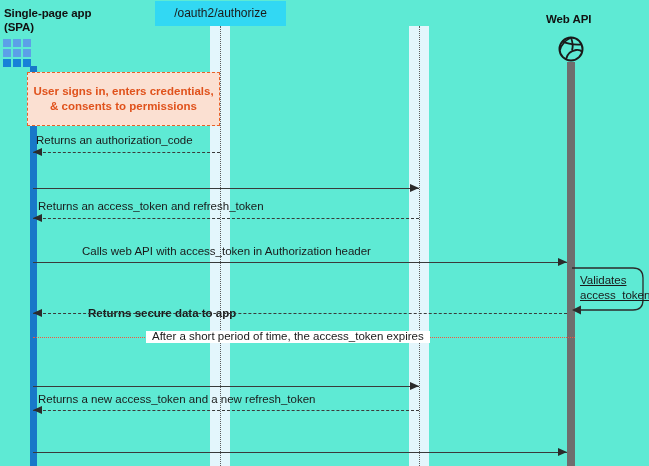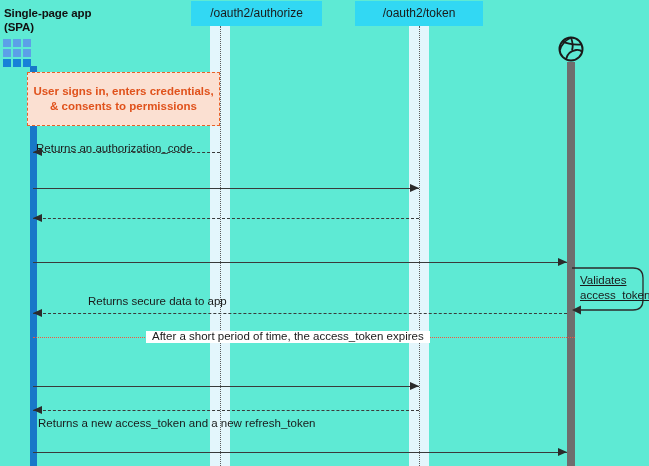--- a/index.html
+++ b/index.html
@@ -172,77 +172,79 @@
     <div class="spa-cell"></div>
     <div class="spa-cell"></div>
     <div class="spa-cell"></div>
     <div class="spa-cell"></div>
     <div class="spa-cell"></div>
     <div class="spa-cell dark"></div>
     <div class="spa-cell dark"></div>
     <div class="spa-cell dark"></div>
   </div>
 
-  <div class="hdr-box" style="left:155px; top:1px; width:131px; height:25px;margin-left:36px;">
+  <div class="hdr-box" style="left:155px; top:1px; width:131px; height:25px;">
     <span>/oauth2/authorize</span>
   </div>
 
-  <div class="hdr-box" style="left:355px; top:1px; width:128px; height:25px;">
-    <span>/oauth2/token</span>
-  </div>
-
+
+  <div class="participant-title" style="left:546px; top:12px; width:100px;">
+    <span>Web API</span>
+  </div>
 
   <div class="globe-icon" style="left:557px; top:35px;">
     <svg width="28" height="28" viewBox="0 0 28 28" aria-hidden="true">
       <circle cx="14" cy="14" r="11.5" fill="none" stroke="#1a1a1a" stroke-width="2"></circle>
       <path d="M14 2.5 C7 6 4 11 3 15" fill="none" stroke="#1a1a1a" stroke-width="1.8"></path>
       <path d="M5 6 C10 9 16 10 25 9.5" fill="none" stroke="#1a1a1a" stroke-width="1.8"></path>
       <path d="M9 24.5 C10 19 13 16 19 15 C22 14.5 24 15.5 25.3 17" fill="none" stroke="#1a1a1a" stroke-width="1.8"></path>
       <path d="M14 2.5 C16 8 16.5 11 15 15" fill="none" stroke="#1a1a1a" stroke-width="1.8"></path>
     </svg>
   </div>
 
   <div class="note-box" style="left:27px; top:72px; width:193px; height:54px;">
     <span>User signs in, enters credentials, &amp; consents to permissions</span>
   </div>
 
-  <div class="msg-label" style="left:36px; top:143px;">Returns an authorization_code</div>
+  <div class="msg-label" style="left:36px; top:135px;">Returns an authorization_code</div>
   <div class="msg-line dashed" style="left:33px; top:152px; width:187px;"></div>
   <div class="arrow-head left" style="left:33px; top:148px;"></div>
 
   <div class="msg-line solid" style="left:33px; top:188px; width:386px;"></div>
   <div class="arrow-head right" style="left:410px; top:184px;"></div>
 
+  <div class="msg-label" style="left:38px; top:201px;">Returns an access_token and refresh_token</div>
   <div class="msg-line dashed" style="left:33px; top:218px; width:386px;"></div>
   <div class="arrow-head left" style="left:33px; top:214px;"></div>
 
+  <div class="msg-label" style="left:82px; top:246px;">Calls web API with access_token in Authorization header</div>
   <div class="msg-line solid" style="left:33px; top:262px; width:534px;"></div>
   <div class="arrow-head right" style="left:558px; top:258px;"></div>
 
   <div class="selfloop" style="left:567px; top:263px;">
     <svg width="82" height="52" viewBox="0 0 82 52" aria-hidden="true">
       <path d="M5 5 H66 Q76 5 76 15 V37 Q76 47 66 47 H14" fill="none" stroke="#2b2b2b" stroke-width="1.3"></path>
       <polygon points="14,42.5 14,51.5 5,47" fill="#2b2b2b"></polygon>
     </svg>
   </div>
   <div class="selfloop-label" style="left:580px; top:273px;">
     <span>Validates</span><br>
     <span>access_token</span>
   </div>
 
-  <div class="msg-label" style="left:88px; top:296px;">Returns secure data to app</div>
+  <div class="msg-label" style="left:88px; top:308px;font-weight:bold;">Returns secure data to app</div>
   <div class="msg-line dashed" style="left:33px; top:313px; width:534px;"></div>
   <div class="arrow-head left" style="left:33px; top:309px;"></div>
 
   <div class="sep-line" style="left:33px; top:337px; width:542px;"></div>
   <div class="sep-label" style="left:146px; top:331px;">After a short period of time, the access_token expires</div>
 
   <div class="msg-line solid" style="left:33px; top:386px; width:386px;"></div>
   <div class="arrow-head right" style="left:410px; top:382px;"></div>
 
-  <div class="msg-label" style="left:38px; top:394px;margin-top:24px;">Returns a new access_token and a new refresh_token</div>
+  <div class="msg-label" style="left:38px; top:394px;">Returns a new access_token and a new refresh_token</div>
   <div class="msg-line dashed" style="left:33px; top:410px; width:386px;"></div>
   <div class="arrow-head left" style="left:33px; top:406px;"></div>
 
   <div class="msg-line solid" style="left:33px; top:452px; width:534px;"></div>
   <div class="arrow-head right" style="left:558px; top:448px;"></div>
 
 </div>
 
 </body></html>

